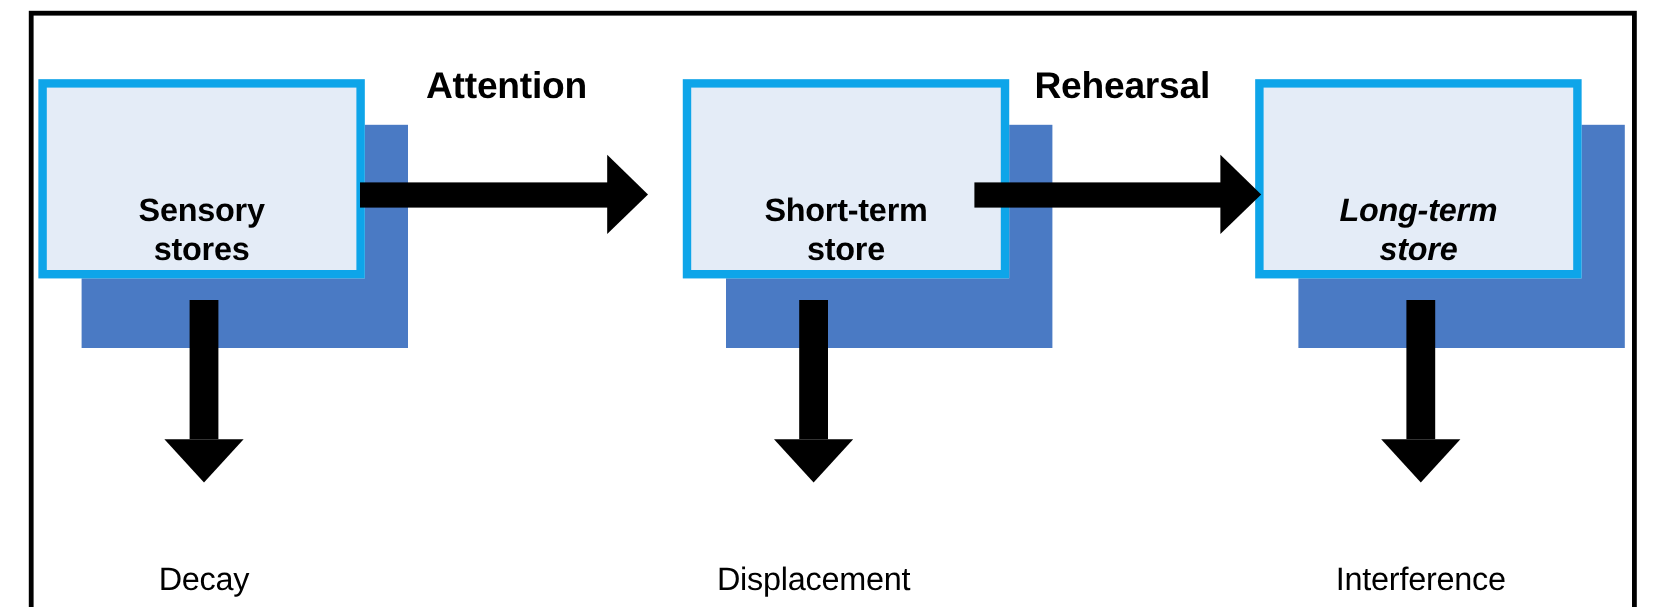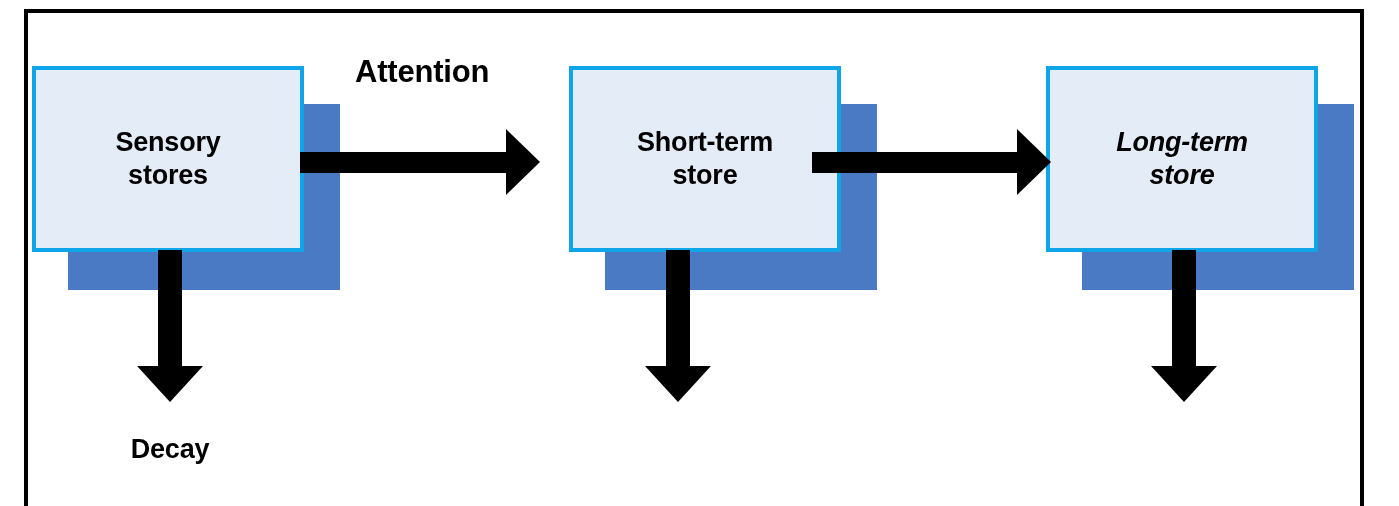--- a/index.html
+++ b/index.html
@@ -43,26 +43,26 @@
     top: 38px;
     width: 272px;
     height: 186px;
     background: #4a7ac4;
   }
   .store-panel {
     position: absolute;
     left: 0;
     top: 0;
     width: 272px;
-    height: 186px;
+    height: 166px;
     background: #e4ecf7;
-    border: 4px solid #0ea5e9;
+    border: 7px solid #0ea5e9;
     box-sizing: border-box;
     display: flex;
-    align-items: center;
+    align-items: flex-end;
     justify-content: center;
   }
   .store-label {
     font-size: 27px;
     font-weight: bold;
     color: #000000;
     line-height: 1.22;
     text-align: center;
     letter-spacing: -0.2px;
     white-space: pre-line;
@@ -119,26 +119,27 @@
     position: absolute;
     font-size: 31px;
     font-weight: bold;
     color: #000000;
     white-space: nowrap;
     letter-spacing: -0.2px;
   }
   .loss-label {
     position: absolute;
     font-size: 27px;
-    font-weight: bold;
+    font-weight: normal;
     color: #000000;
     white-space: nowrap;
     text-align: right;
     letter-spacing: -0.2px;
     transform: translateX(-50%);
+    margin-top: 34px;
   }
 </style>
 </head>
 <body>
 
 <div id="diagram-root">
 
   <div class="outer-frame"></div>
 
   <div class="store-node" style="left:32px; top:66px;">
@@ -168,30 +169,33 @@
   <div class="flow-arrow" style="left:300px; top:129px; width:240px;">
     <div class="shaft" style="width:212px;"></div>
     <div class="head"></div>
   </div>
   <div class="edge-label" style="left:355px; top:54px;">Attention</div>
 
   <div class="flow-arrow" style="left:812px; top:129px; width:239px;">
     <div class="shaft" style="width:211px;"></div>
     <div class="head"></div>
   </div>
+  <div class="edge-label" style="left:862px; top:54px;">Rehearsal</div>
 
   <div class="loss-arrow" style="left:137px; top:250px; height:152px;">
     <div class="shaft" style="height:116px;"></div>
     <div class="head"></div>
   </div>
   <div class="loss-label" style="left:170px; top:434px;">Decay</div>
 
   <div class="loss-arrow" style="left:645px; top:250px; height:152px;">
     <div class="shaft" style="height:116px;"></div>
     <div class="head"></div>
   </div>
+  <div class="loss-label" style="left:678px; top:434px;">Displacement</div>
 
   <div class="loss-arrow" style="left:1151px; top:250px; height:152px;">
     <div class="shaft" style="height:116px;"></div>
     <div class="head"></div>
   </div>
+  <div class="loss-label" style="left:1184px; top:434px;">Interference</div>
 
 </div>
 
 </body></html>

